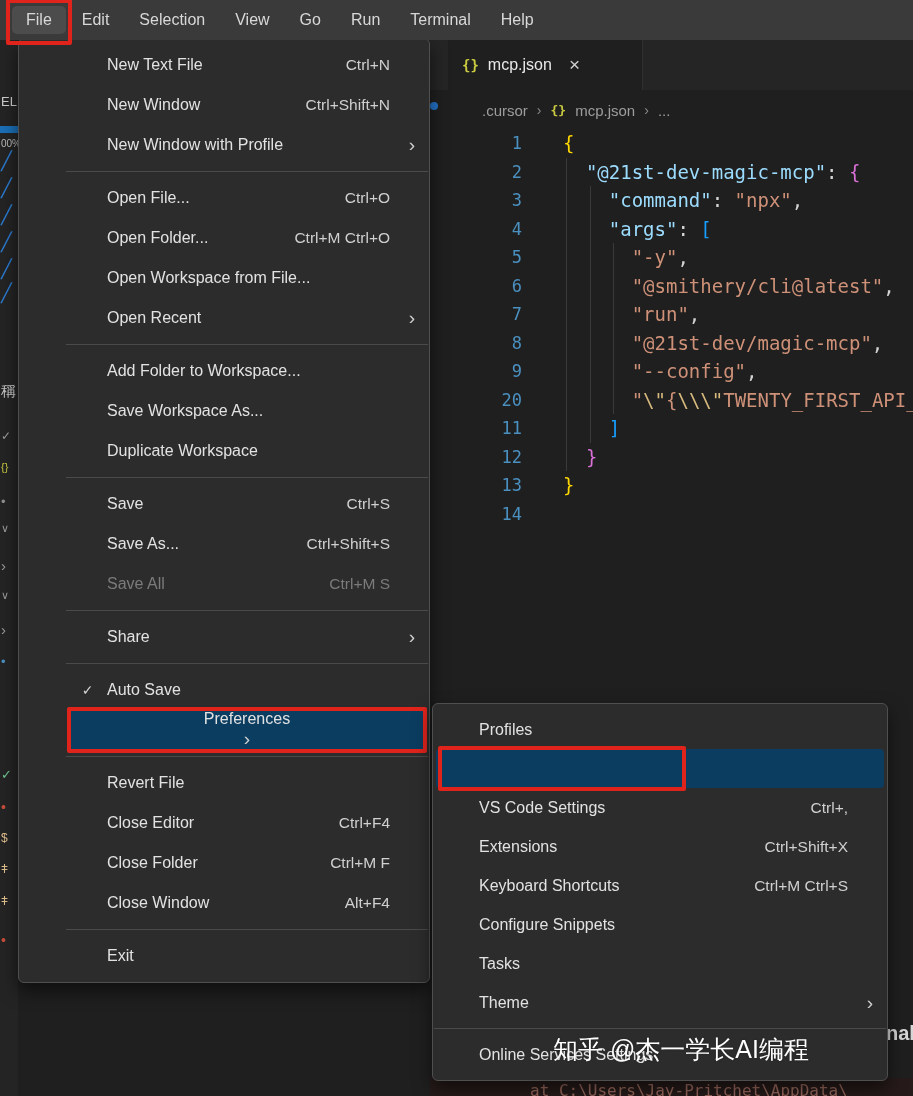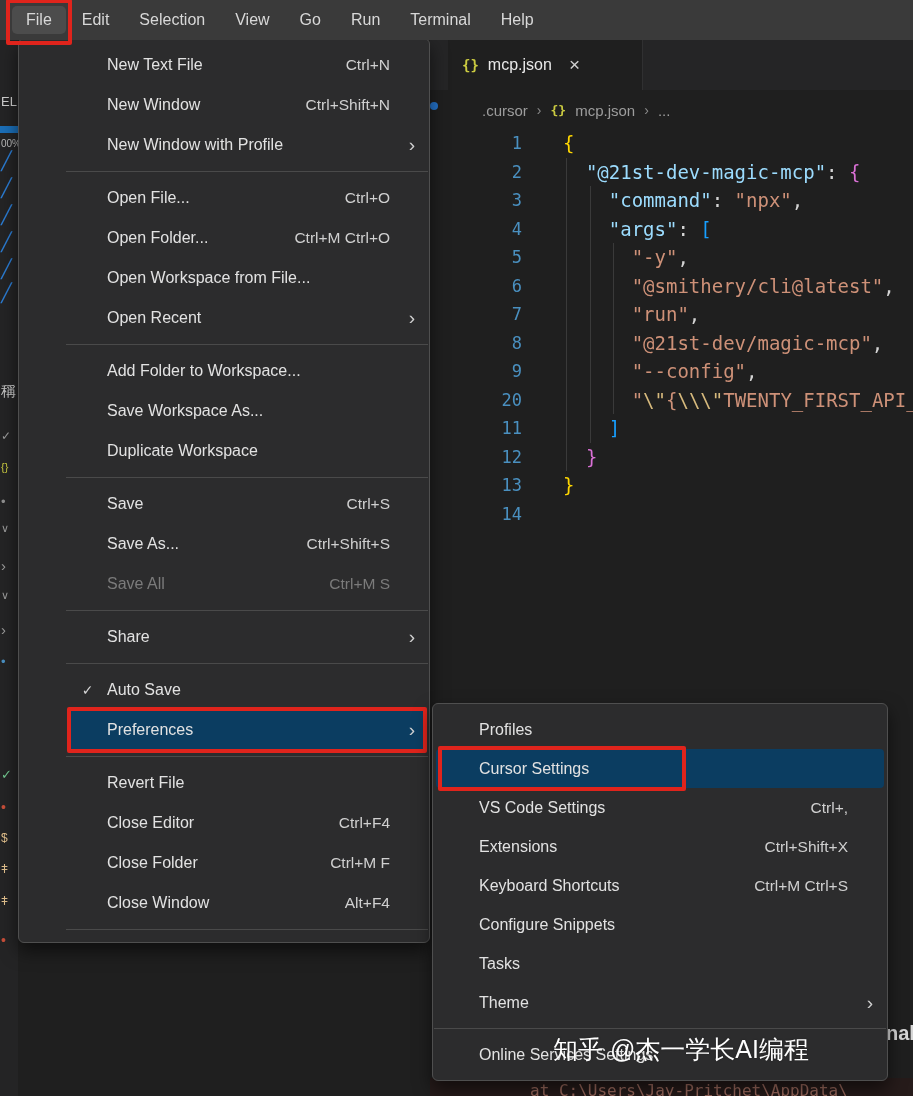--- a/index.html
+++ b/index.html
@@ -27,21 +27,21 @@
   .submenu{left:432px;top:703px;width:456px;z-index:20;}
   .menu-row{display:flex;align-items:center;margin:0 3px;border-radius:4px;position:relative;
             color:#e2e2e2;font-size:16px;}
   .file-menu .menu-row{height:40px;}
   .submenu .menu-row{height:39px;}
   .menu-row .check{width:39px;text-align:center;font-size:14px;color:#d6d6d6;flex:none;}
   .submenu .menu-row .check{width:43px;}
   .menu-row .label{flex:1;white-space:nowrap;overflow:hidden;}
   .menu-row .shortcut{color:#d0d0d0;font-size:15.5px;margin-right:8px;white-space:nowrap;}
   .menu-row .arrow{width:28px;text-align:center;color:#d0d0d0;font-size:19px;flex:none;}
-  .menu-row.selected{background:#0b3d61;}
+  .menu-row.selected{background:#0b3d61;flex-direction:column;}
   .menu-row.disabled{color:#7b7b7b;}
   .menu-row.disabled .shortcut{color:#7b7b7b;}
   .sep{height:1px;background:#4a4a4a;margin:6px 1px;}
   .menu-row .red-frame{left:-1px;right:-1px;top:-3px;bottom:-3px;}
   .menu-row .red-frame.partial{left:2px;right:auto;width:240px;}
 
   
   .tabbar{position:absolute;left:430px;top:40px;width:483px;height:50px;background:#252526;z-index:1;}
   .tab-active{position:absolute;left:448px;top:40px;width:195px;height:50px;background:#1f1f1f;
               display:flex;align-items:center;padding:0 14px;gap:9px;box-sizing:border-box;
@@ -317,32 +317,37 @@
         <span class="shortcut">Ctrl+M F</span>
         <span class="arrow"></span>
       </div>
       <div class="menu-row">
         <span class="check"></span>
         <span class="label">Close Window</span>
         <span class="shortcut">Alt+F4</span>
         <span class="arrow"></span>
       </div>
       <div class="sep"></div>
+      <div class="menu-row">
+        <span class="check"></span>
+        <span class="label">Exit</span>
+        <span class="shortcut"></span>
+        <span class="arrow"></span>
+      </div>
     </div>
 
   <div class="dropdown submenu" id="submenu">
       <div class="menu-row">
         <span class="check"></span>
         <span class="label">Profiles</span>
         <span class="shortcut"></span>
         <span class="arrow"></span>
       </div>
       <div class="menu-row selected">
         <span class="check"></span>
-        <span class="label">Cursor Settings</span>
         <span class="shortcut"></span>
         <span class="arrow"></span>
         <div class="red-frame partial"></div>
       </div>
       <div class="menu-row">
         <span class="check"></span>
         <span class="label">VS Code Settings</span>
         <span class="shortcut">Ctrl+,</span>
         <span class="arrow"></span>
       </div>

